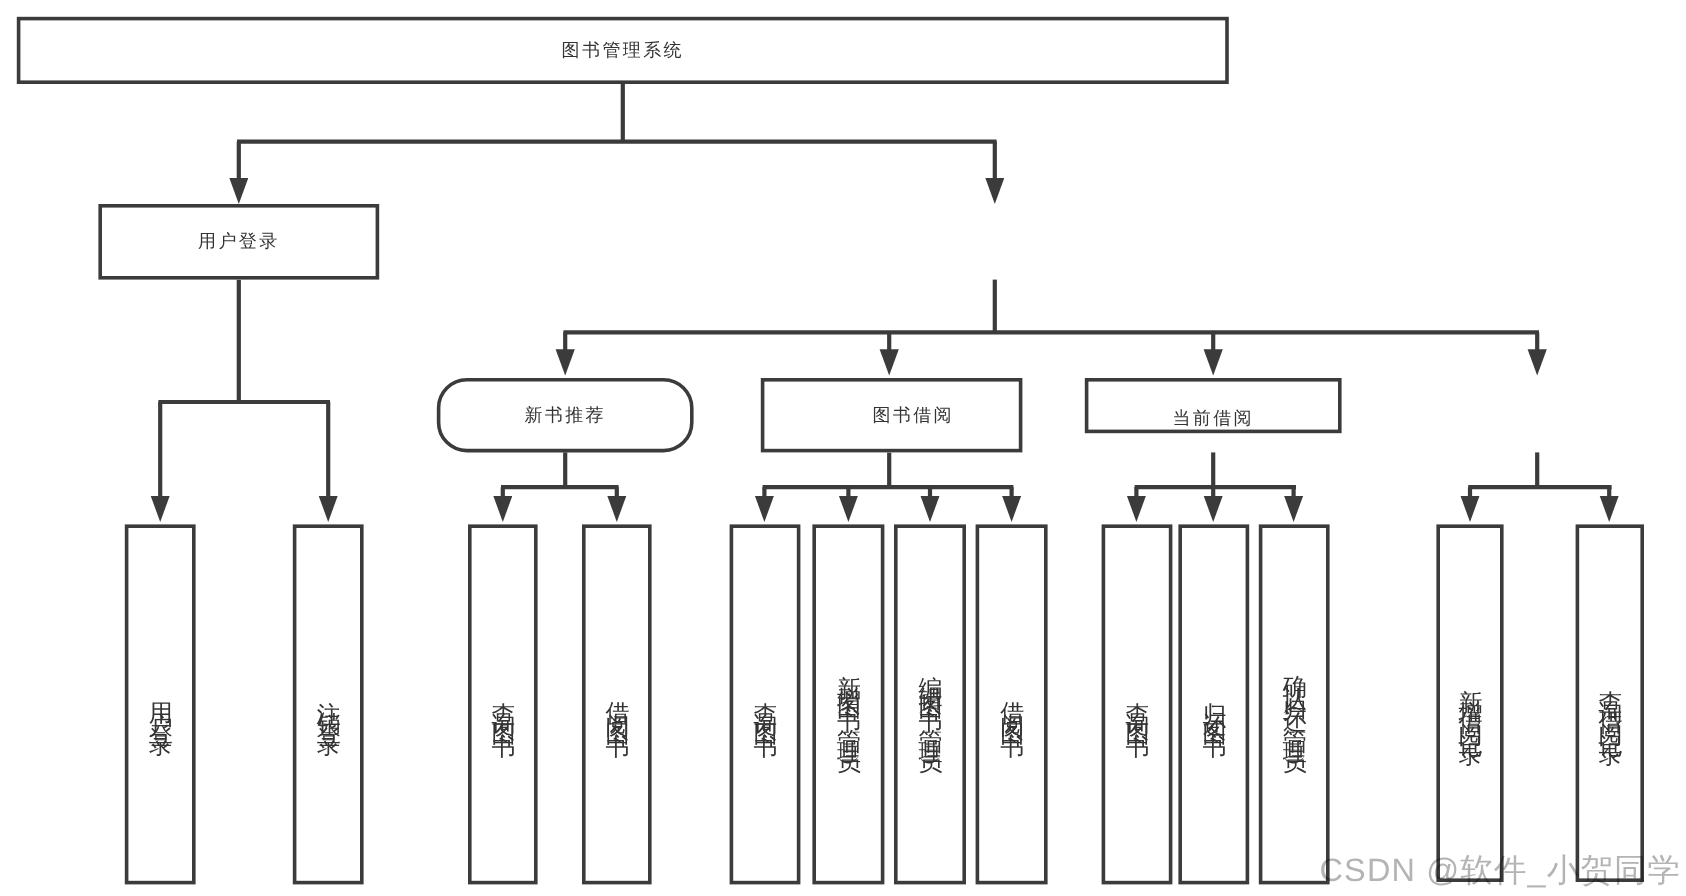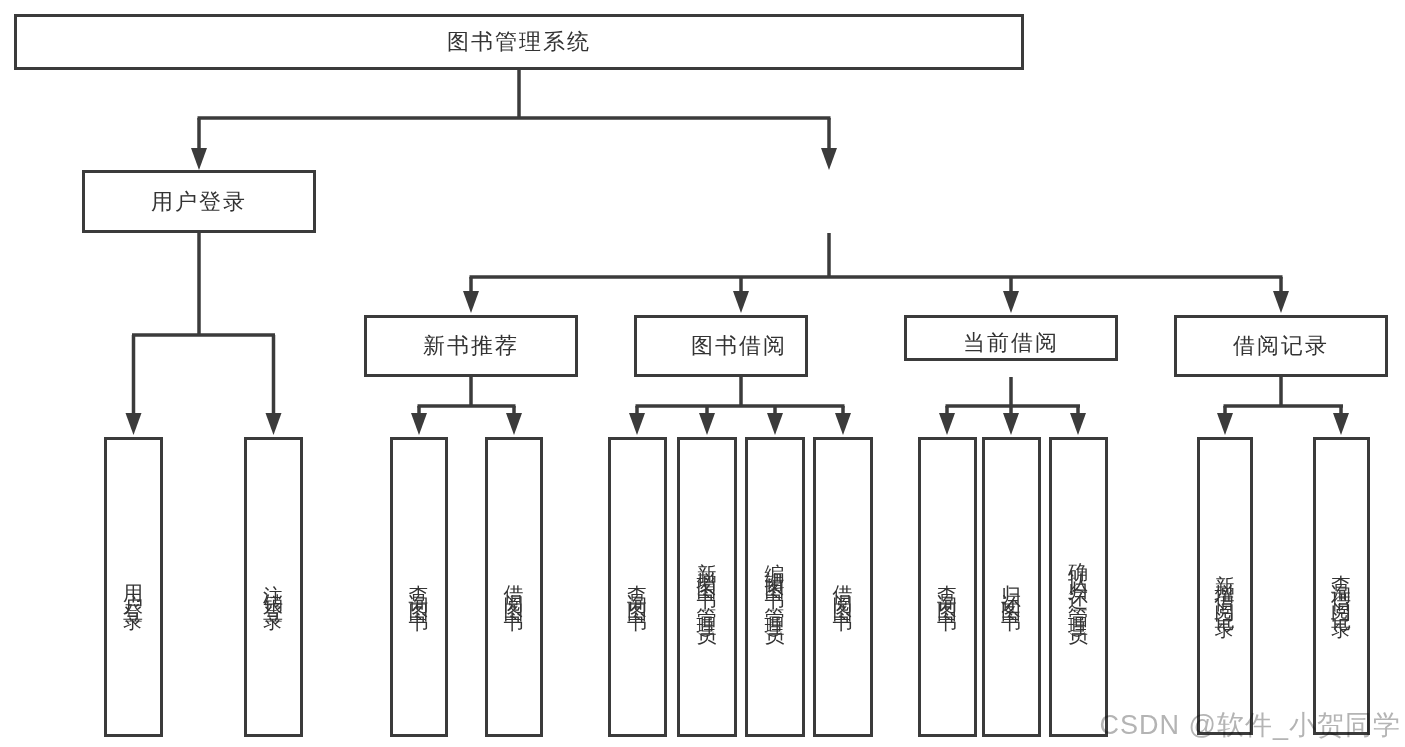--- a/index.html
+++ b/index.html
@@ -29,21 +29,21 @@
   .box {
     position: absolute;
     background: var(--bg);
     border: 3px solid var(--line);
     display: flex;
     align-items: center;
     justify-content: center;
     z-index: 2;
   }
   .hlabel {
-    font-size: 22px;
+    font-size: 15px;
     color: var(--text);
     letter-spacing: 2px;
     white-space: nowrap;
   }
   .vlabel {
     writing-mode: vertical-lr;
     text-orientation: mixed;
     font-size: 20px;
     line-height: 1;
     letter-spacing: 9px;
@@ -116,31 +116,28 @@
   </svg>
 
   <div class="box" style="left:14px; top:14px; width:1010px; height:56px;">
     <span class="hlabel">图书管理系统</span>
   </div>
 
   <div class="box" style="left:82px; top:170px; width:234px; height:63px;">
     <span class="hlabel">用户登录</span>
   </div>
 
-  <div class="box" style="left:364px; top:315px; width:214px; height:62px;">
+  <div class="box" style="left:364px; top:315px; width:214px; height:62px;border-radius:25px;">
     <span class="hlabel">新书推荐</span>
   </div>
-  <div class="box" style="left:634px; top:315px; width:174px; height:62px;padding-left:36px;">
+  <div class="box" style="left:634px; top:315px; width:218px; height:62px;padding-left:36px;">
     <span class="hlabel">图书借阅</span>
   </div>
   <div class="box" style="left:904px; top:315px; width:214px; height:46px;align-items:flex-end;">
     <span class="hlabel">当前借阅</span>
-  </div>
-  <div class="box" style="left:1174px; top:315px; width:214px; height:62px;">
-    <span class="hlabel">借阅记录</span>
   </div>
 
   <div class="box" style="left:104px; top:437px; width:59px; height:300px;">
     <span class="vlabel">用户登录</span>
   </div>
   <div class="box" style="left:244px; top:437px; width:59px; height:300px;">
     <span class="vlabel">注销登录</span>
   </div>
 
   <div class="box" style="left:390px; top:437px; width:58px; height:300px;">

